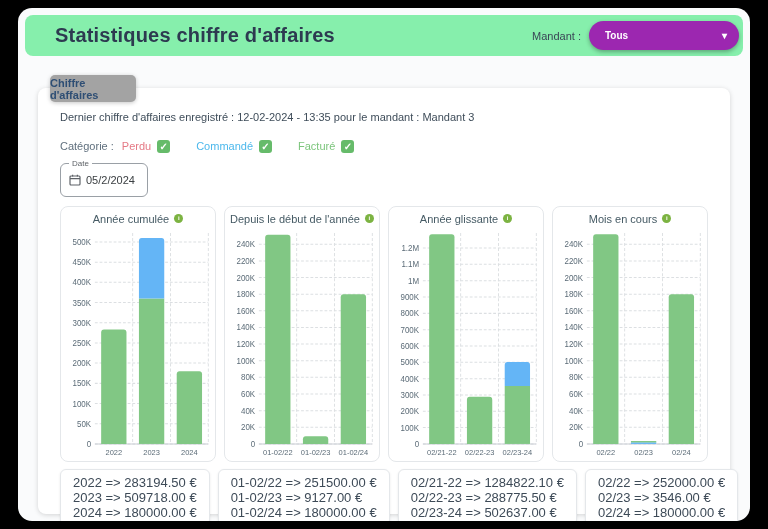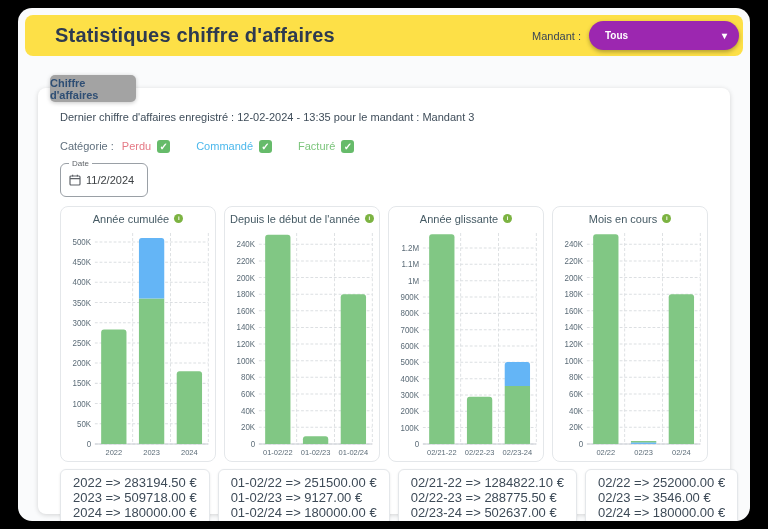--- a/index.html
+++ b/index.html
@@ -39,21 +39,21 @@
   .values-row{margin-top:7px;display:grid;grid-template-columns:repeat(4,1fr);gap:8px;height:56px;}
   .value-card{border:1px solid #e4e7ea;border-radius:6px;background:#fff;box-shadow:0 1px 3px rgba(0,0,0,.08);box-sizing:border-box;padding:5px 12px;}
   .value-line{font-size:13px;color:#3d4a57;line-height:15px;white-space:nowrap;}
 </style>
 </head>
 <body>
 
 <div class="stage">
   <div class="window">
 
-    <div class="header" style="background: #fde047;">
+    <div class="header" style="background: #86efac;">
       <h1 class="page-title" style="color: rgb(45, 58, 80);">Statistiques chiffre d'affaires</h1>
       <div class="mandant">
         <span class="mandant-label">Mandant :</span>
         <button class="mandant-pill" style="background: rgb(156, 39, 176);">
           <span class="val">Tous</span>
           <span class="caret">▾</span>
         </button>
       </div>
     </div>
 
@@ -80,21 +80,21 @@
         </div>
 
         <div class="date-field">
           <span class="date-legend">Date</span>
           <svg class="cal-icon" width="12" height="12" viewBox="0 0 12 12">
             <rect x="1" y="2" width="10" height="9" rx="1" fill="none" stroke="#5f6368" stroke-width="1.2"></rect>
             <line x1="1" y1="4.6" x2="11" y2="4.6" stroke="#5f6368" stroke-width="1.2"></line>
             <line x1="3.6" y1="0.8" x2="3.6" y2="2.6" stroke="#5f6368" stroke-width="1.2"></line>
             <line x1="8.4" y1="0.8" x2="8.4" y2="2.6" stroke="#5f6368" stroke-width="1.2"></line>
           </svg>
-          <span class="date-value">11/2/2024</span>
+          <span class="date-value">05/2/2024</span>
         </div>
 
         <div class="charts-row">
           <div class="chart-card">
             <div class="chart-title">
               <span>Année cumulée</span>
               <span class="info-dot" style="background: rgb(124, 179, 66);">i</span>
             </div>
             <div class="chart-body">
                 <svg viewBox="0 0 160 232" preserveAspectRatio="none">

